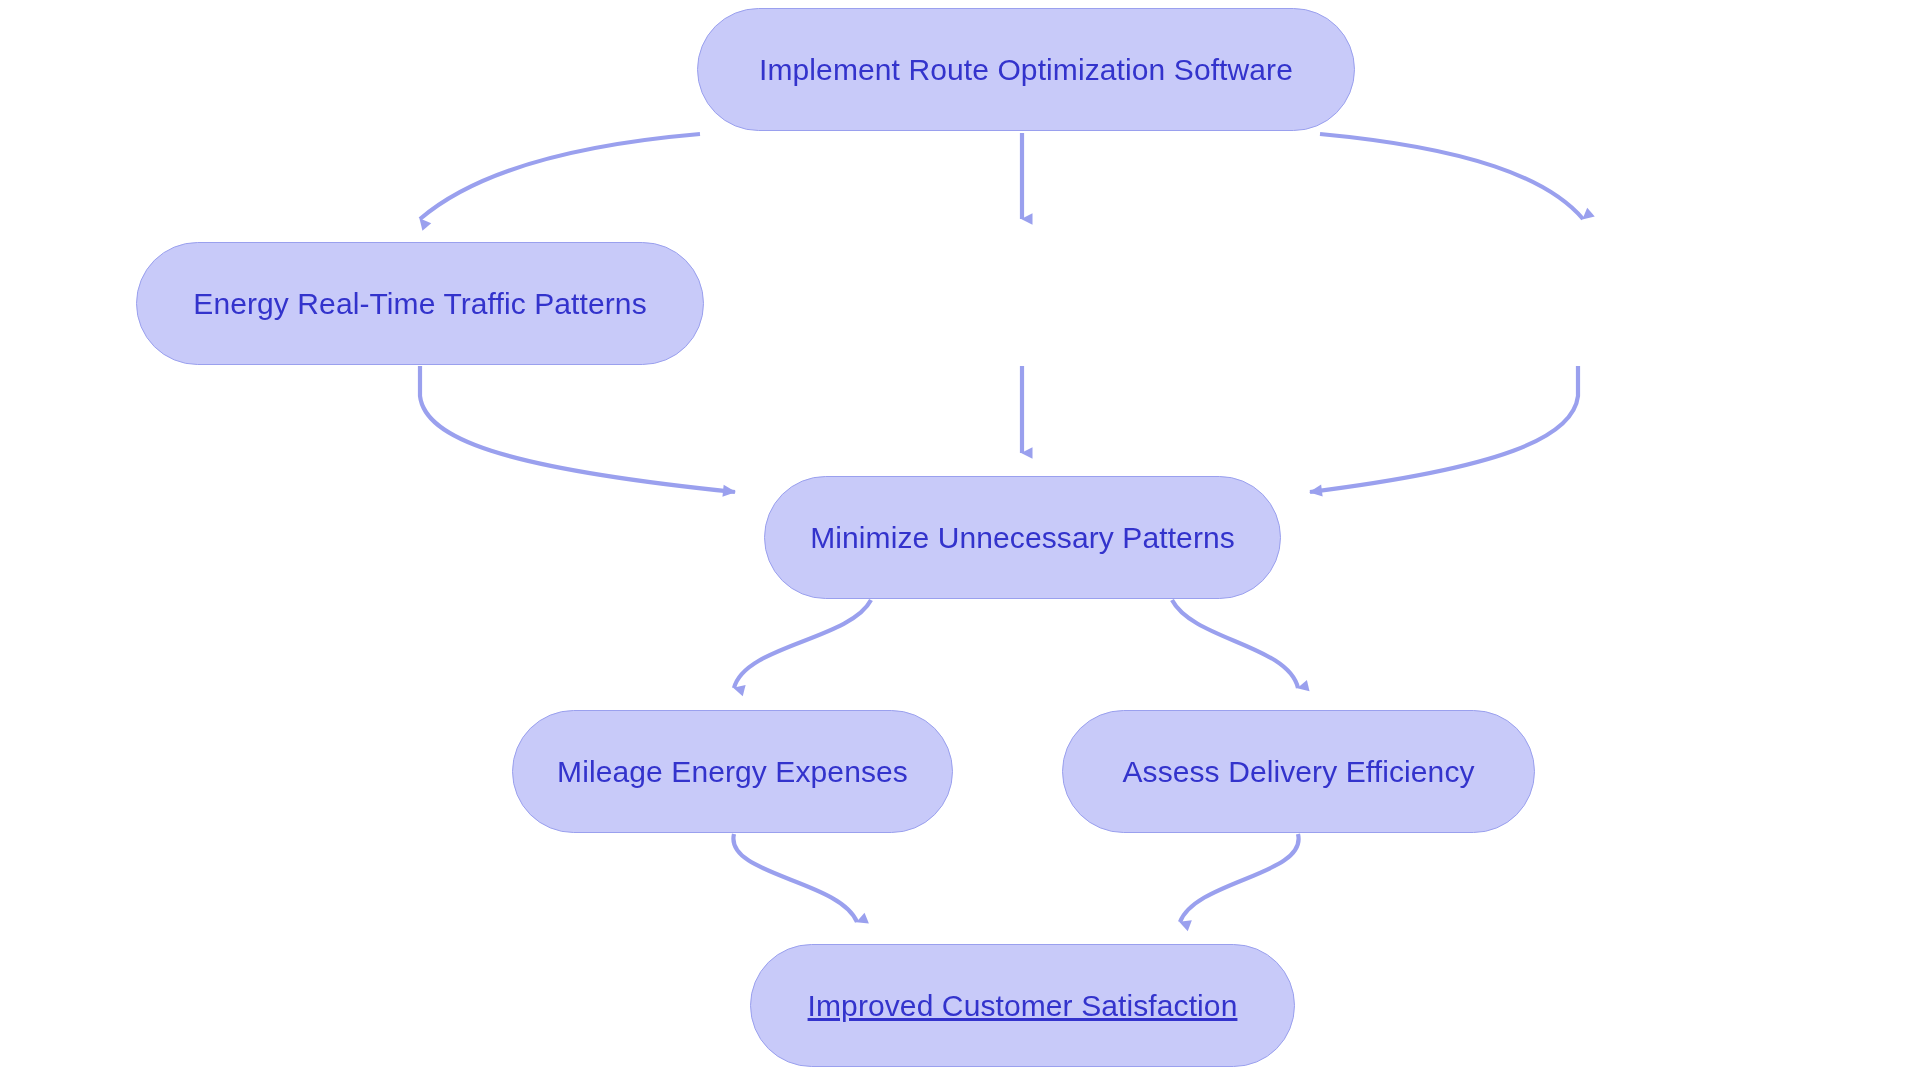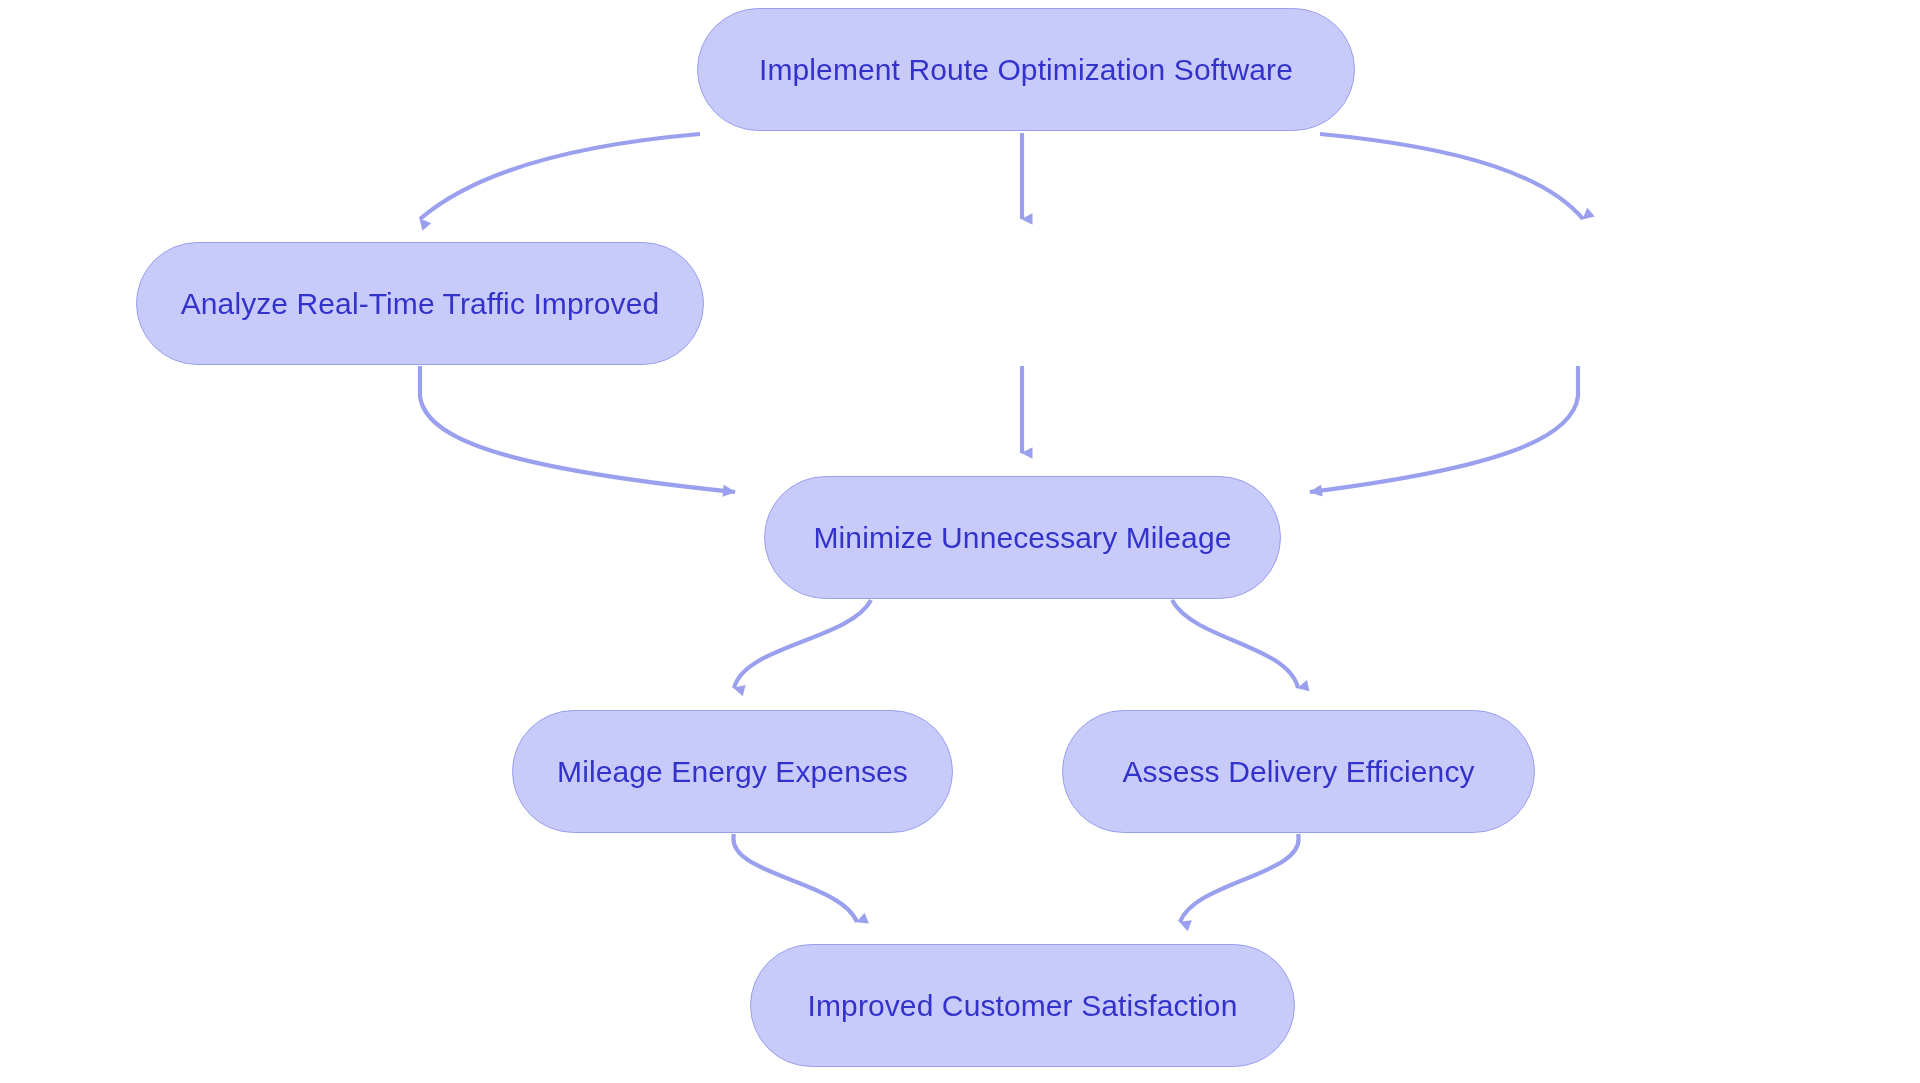--- a/index.html
+++ b/index.html
@@ -85,34 +85,34 @@
 
       <path d="M 1298 834 C 1308 875 1196 880 1180 922" marker-end="url(#arrow-down)"></path>
     </g>
   </svg>
 
   <div class="node" style="left:697px; top:8px; width:658px; height:123px;">
     <span class="node-label">Implement Route Optimization Software</span>
   </div>
 
   <div class="node" style="left:136px; top:242px; width:568px; height:123px;">
-    <span class="node-label">Analyze Real-Time Traffic Improved</span>
+    <span class="node-label">Energy Real-Time Traffic Patterns</span>
   </div>
 
 
 
   <div class="node" style="left:764px; top:476px; width:517px; height:123px;">
-    <span class="node-label">Minimize Unnecessary Mileage</span>
+    <span class="node-label">Minimize Unnecessary Patterns</span>
   </div>
 
   <div class="node" style="left:512px; top:710px; width:441px; height:123px;">
     <span class="node-label">Mileage Energy Expenses</span>
   </div>
 
   <div class="node" style="left:1062px; top:710px; width:473px; height:123px;">
     <span class="node-label">Assess Delivery Efficiency</span>
   </div>
 
-  <div class="node" style="left:750px; top:944px; width:545px; height:123px;">
+  <div class="node" style="left:750px; top:944px; width:545px; height:123px;text-decoration:underline;">
     <span class="node-label">Improved Customer Satisfaction</span>
   </div>
 
 </div>
 
 </body></html>

